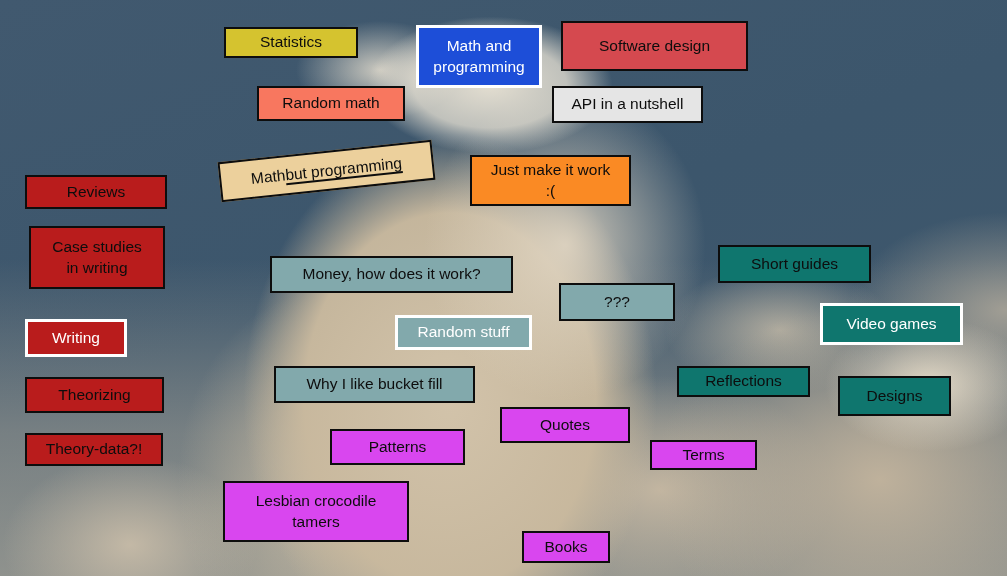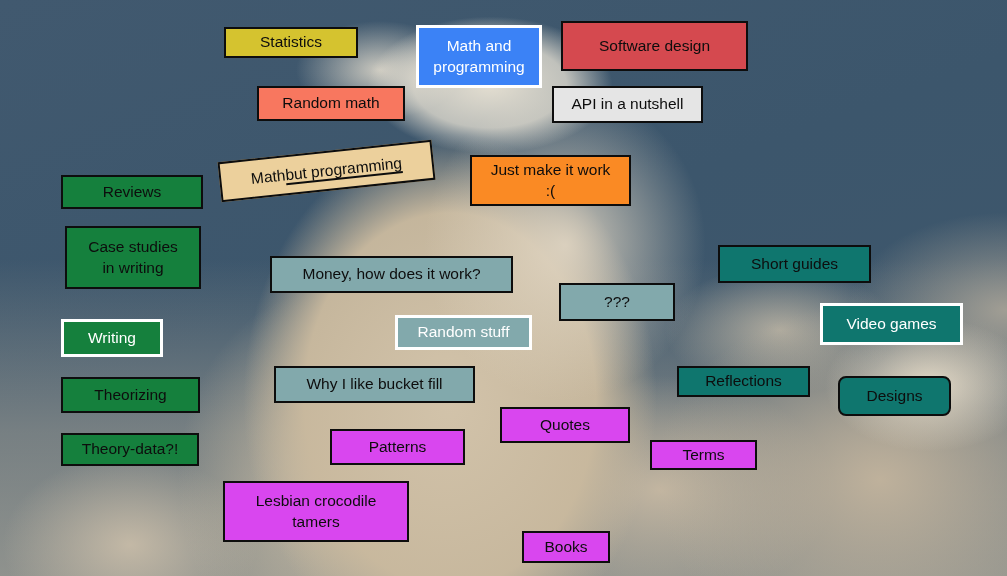--- a/index.html
+++ b/index.html
@@ -40,27 +40,27 @@
     display:flex;align-items:center;justify-content:center;
     text-align:center;
     border:2.5px solid #0d0d0d;
     color:#0d0d0d;
     font-size:15.5px;line-height:1.3;
     white-space:pre-line;
     cursor:pointer;
   }
   .tag.white-frame{border:3px solid #ffffff;color:#ffffff;}
   .c-yellow {background:#d5c32f;}
-  .c-orangered{background:#3b82f6;}
+  .c-orangered{background:#1d4ed8;}
   .c-red    {background:#d5494f;}
   .c-salmon {background:#f8775f;}
   .c-ltorange{background:#e5e5e5;}
   .c-tan    {background:#ecd09c;}
   .c-orange {background:#fa8a24;}
-  .c-green  {background:#15803d;margin-left:36px;}
+  .c-green  {background:#b91c1c;}
   .c-teal   {background:#82a9ac;}
   .c-blue   {background:#0f766e;}
   .c-crimson{background:#d946ef;}
   .rotated{transform:rotate(-6deg);transform-origin:center;}
   .underlined{text-decoration:underline;text-decoration-thickness:2px;text-underline-offset:3px;}
 </style>
 </head>
 <body>
 
 <div class="stage">
@@ -84,21 +84,21 @@
 in writing</div>
   <div class="tag c-blue" style="left:718px;top:245px;width:153px;height:38px;">Short guides</div>
   <div class="tag c-teal" style="left:270px;top:256px;width:243px;height:37px;">Money, how does it work?</div>
   <div class="tag c-teal" style="left:559px;top:283px;width:116px;height:38px;">???</div>
   <div class="tag c-green white-frame" style="left:25px;top:319px;width:102px;height:38px;">Writing</div>
   <div class="tag c-blue white-frame" style="left:820px;top:303px;width:143px;height:42px;">Video games</div>
   <div class="tag c-teal white-frame" style="left:395px;top:315px;width:137px;height:35px;">Random stuff</div>
   <div class="tag c-green" style="left:25px;top:377px;width:139px;height:36px;">Theorizing</div>
   <div class="tag c-teal" style="left:274px;top:366px;width:201px;height:37px;">Why I like bucket fill</div>
   <div class="tag c-blue" style="left:677px;top:366px;width:133px;height:31px;">Reflections</div>
-  <div class="tag c-blue" style="left:838px;top:376px;width:113px;height:40px;border-radius:8px;">Designs</div>
+  <div class="tag c-blue" style="left:838px;top:376px;width:113px;height:40px;">Designs</div>
   <div class="tag c-crimson" style="left:500px;top:407px;width:130px;height:36px;">Quotes</div>
   <div class="tag c-crimson" style="left:330px;top:429px;width:135px;height:36px;">Patterns</div>
   <div class="tag c-crimson" style="left:650px;top:440px;width:107px;height:30px;">Terms</div>
   <div class="tag c-green" style="left:25px;top:433px;width:138px;height:33px;">Theory-data?!</div>
   <div class="tag c-crimson" style="left:223px;top:481px;width:186px;height:61px;">Lesbian crocodile
 tamers</div>
   <div class="tag c-crimson" style="left:522px;top:531px;width:88px;height:32px;">Books</div>
 </div>
 
 </body></html>

